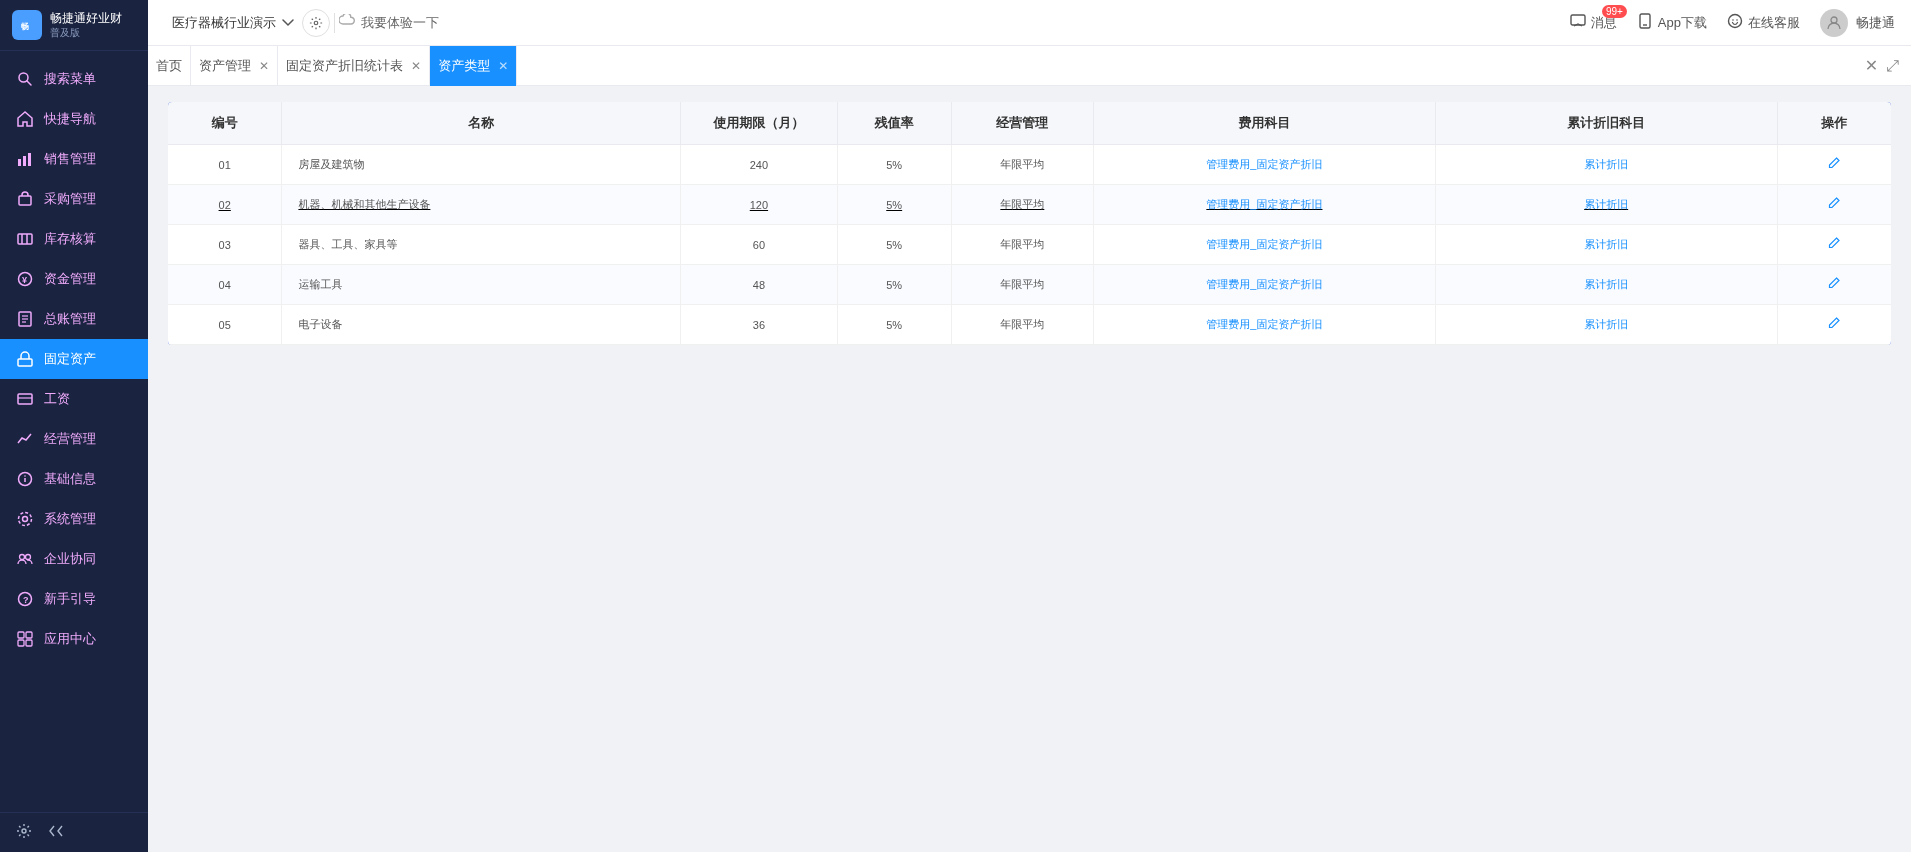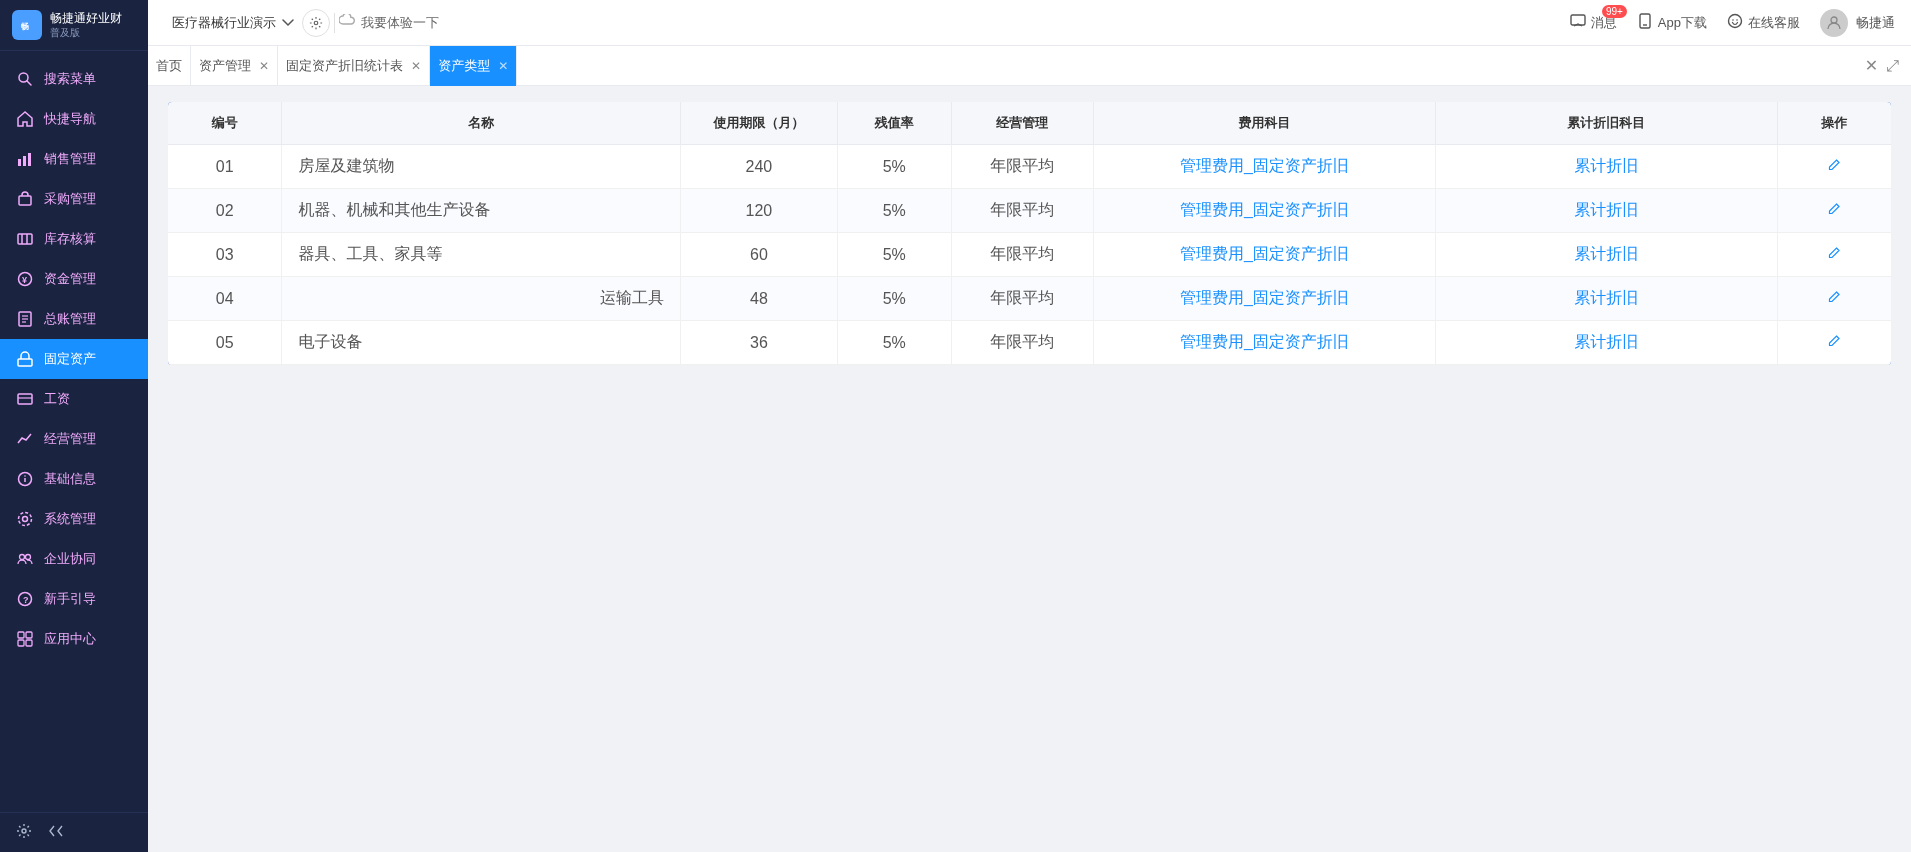--- a/index.html
+++ b/index.html
@@ -274,21 +274,21 @@
       border-right: 1px solid #e8eaf0;
     }
     thead th:last-child { border-right: none; }
     tbody tr {
       border-bottom: 1px solid #f0f0f0;
     }
     tbody td {
       padding: 11px 16px;
       text-align: center;
       color: #555;
-      font-size: 16px;
+      font-size: 11px;
       border-right: 1px solid #f0f0f0;
     }
     tbody td:last-child { border-right: none; }
     tbody td:nth-child(2) { text-align: left; }
     .edit-icon {
       color: #1890ff;
       cursor: pointer;
       font-size: 14px;
     }
   </style>
@@ -602,21 +602,21 @@
     <td style="color:#1890ff">管理费用_固定资产折旧</td>
     <td style="color:#1890ff">累计折旧</td>
     <td style="text-align:center">
       <span class="edit-icon" title="编辑">
         <svg width="14" height="14" viewBox="0 0 14 14" fill="none">
                     <path d="M9.5 2L12 4.5 5 11.5H2.5V9L9.5 2z" stroke="#1890ff" stroke-width="1.2" fill="none"></path>
                   </svg>
       </span>
     </td>
   </tr>
-            <tr style="background: rgb(250, 251, 255);">
+            <tr style="background: rgb(250, 251, 255); text-decoration: underline;">
     <td>02</td>
     <td style="text-align:left">机器、机械和其他生产设备</td>
     <td>120</td>
     <td>5%</td>
     <td>年限平均</td>
     <td style="color:#1890ff">管理费用_固定资产折旧</td>
     <td style="color:#1890ff">累计折旧</td>
     <td style="text-align:center">
       <span class="edit-icon" title="编辑">
         <svg width="14" height="14" viewBox="0 0 14 14" fill="none">
@@ -636,21 +636,21 @@
     <td style="text-align:center">
       <span class="edit-icon" title="编辑">
         <svg width="14" height="14" viewBox="0 0 14 14" fill="none">
                     <path d="M9.5 2L12 4.5 5 11.5H2.5V9L9.5 2z" stroke="#1890ff" stroke-width="1.2" fill="none"></path>
                   </svg>
       </span>
     </td>
   </tr>
             <tr style="background: rgb(250, 251, 255);">
     <td>04</td>
-    <td style="text-align:right">运输工具</td>
+    <td style="text-align:left">运输工具</td>
     <td>48</td>
     <td>5%</td>
     <td>年限平均</td>
     <td style="color:#1890ff">管理费用_固定资产折旧</td>
     <td style="color:#1890ff">累计折旧</td>
     <td style="text-align:center">
       <span class="edit-icon" title="编辑">
         <svg width="14" height="14" viewBox="0 0 14 14" fill="none">
                     <path d="M9.5 2L12 4.5 5 11.5H2.5V9L9.5 2z" stroke="#1890ff" stroke-width="1.2" fill="none"></path>
                   </svg>

